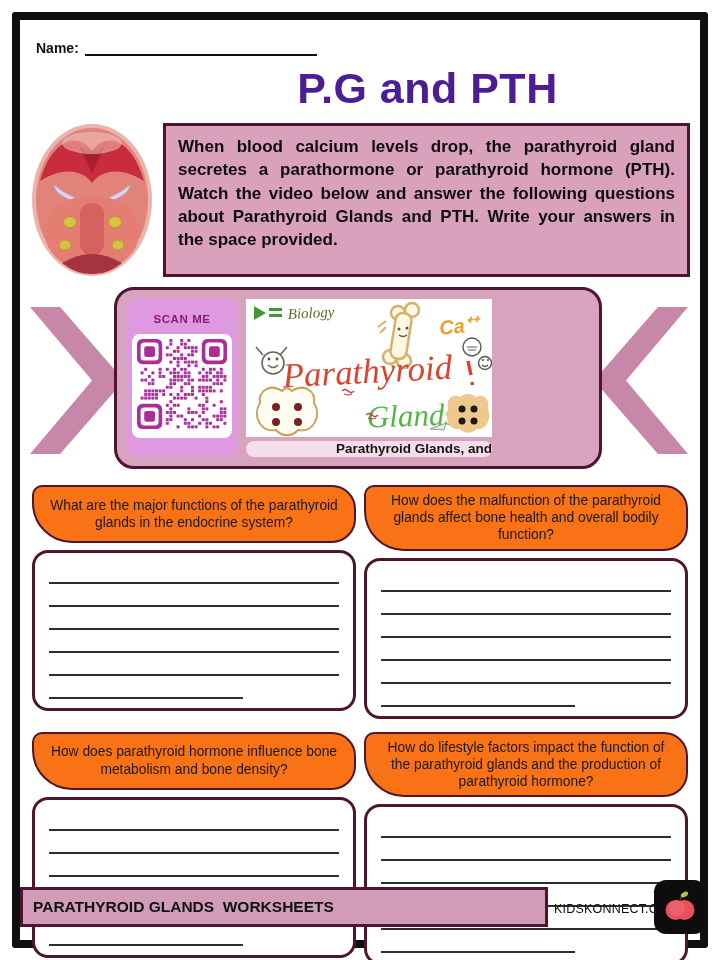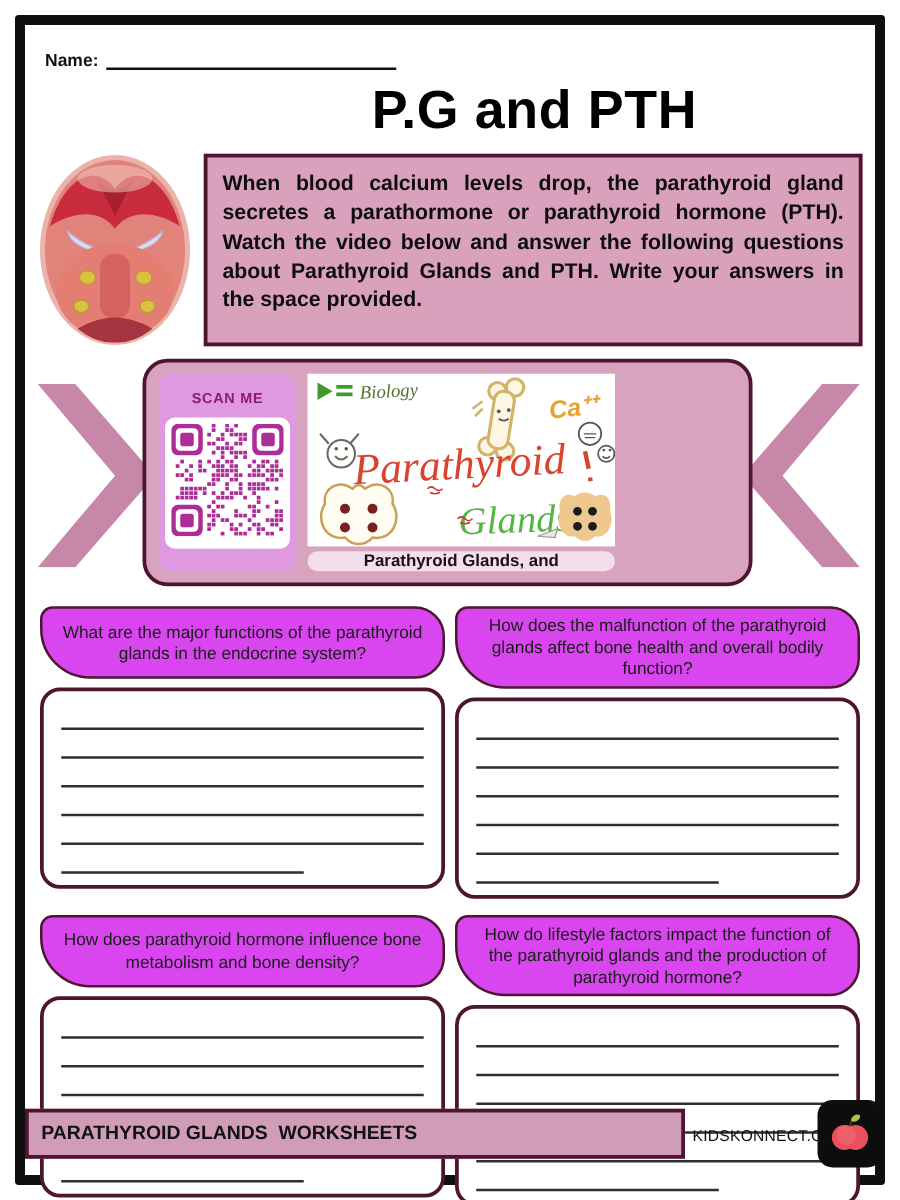--- a/index.html
+++ b/index.html
@@ -7,44 +7,44 @@
   .frame { position:absolute; inset:12px; border:8px solid #0f0f0f; border-radius:3px; background:#fff; }
   .content { position:absolute; inset:0; padding:6px 10px 0 10px; }
 
   
   .name-row { display:flex; align-items:flex-end; margin:4px 0 0 6px; height:26px; }
   .name-label { font-weight:bold; font-size:14px; color:#111; }
   .name-line { width:232px; border-bottom:2.5px solid #111; height:22px; margin-left:6px; }
 
   
   .title-wrap { margin-left:135px; text-align:center; margin-top:8px; }
-  .page-title { font-size:43px; font-weight:bold; color:#000000; letter-spacing:0.5px; }
+  .page-title { font-size:43px; font-weight:bold; color:#4c1d95; letter-spacing:0.5px; }
 
   
   .intro-row { display:flex; gap:9px; margin-top:10px; align-items:stretch; }
   .gland-img { flex:0 0 124px; }
   .intro-box { flex:1; background:#d9a1bb; border:3.5px solid #4e1530; padding:9px 12px; font-size:17px; font-weight:bold; color:#0d0d0d; text-align:justify; line-height:1.37; }
 
   
   .video-row { position:relative; height:184px; margin-top:10px; }
   .chev { position:absolute; top:20px; width:94px; height:147px; background:#c687a8; }
   .chev-left  { left:0;  clip-path:polygon(0% 0%, 32% 0%, 100% 50%, 32% 100%, 0% 100%, 66% 50%); }
   .chev-right { right:2px; clip-path:polygon(100% 0%, 68% 0%, 0% 50%, 68% 100%, 100% 100%, 34% 50%); }
   .video-card { position:absolute; left:84px; right:88px; top:0; height:182px; background:#d8a3bf; border:3.5px solid #4e1530; border-radius:20px; display:flex; gap:9px; padding:9px 10px; z-index:2; }
   .qr-card { flex:0 0 110px; background:#df99e0; border-radius:10px; display:flex; flex-direction:column; align-items:center; padding:6px 0; }
   .scan-label { font-size:11.5px; font-weight:bold; color:#8c1b76; letter-spacing:0.6px; margin-top:8px; }
   .qr-box { margin-top:9px; background:#fff; border-radius:8px; padding:5px; }
   .thumb-col { flex:0 0 246px; display:flex; flex-direction:column; gap:4px; }
   .thumbnail { height:139px; background:#fff; overflow:hidden; }
-  .caption { flex:1; background:#f3dfe9; border-radius:9px; display:flex; flex-direction:column; justify-content:flex-end; text-align:center; font-weight:bold; font-size:13.5px; color:#1c0f16; line-height:1.15; }
+  .caption { flex:1; background:#f3dfe9; border-radius:9px; display:flex; flex-direction:row; justify-content:flex-end; text-align:center; font-weight:bold; font-size:13.5px; color:#1c0f16; line-height:1.15; }
   .watch-text { flex:1; text-align:center; font-size:13.5px; color:#101010; padding-top:12px; line-height:1.5; overflow-wrap:anywhere; }
 
   
   .q-grid { display:grid; grid-template-columns:1fr 1fr; column-gap:8px; row-gap:13px; margin-top:14px; padding:0 2px; }
-  .q-header { background:#d946ef; border:2.5px solid #4e1530; border-radius:10px 24px 24px 40px; min-height:58px; display:flex; align-items:center; justify-content:center; text-align:center; font-size:13.8px; color:#1a1a1a; padding:5px 14px; margin-bottom:7px; line-height:1.25; }
+  .q-header { background:#f97316; border:2.5px solid #4e1530; border-radius:10px 24px 24px 40px; min-height:58px; display:flex; align-items:center; justify-content:center; text-align:center; font-size:13.8px; color:#1a1a1a; padding:5px 14px; margin-bottom:7px; line-height:1.25; }
   .q-answer { background:#fff; border:3px solid #4e1530; border-radius:16px; padding:8px 14px 9px; }
   .ans-line { height:23px; border-bottom:2px solid #2e2e2e; }
   .ans-line.short { width:67%; }
 
   
   .footer { position:absolute; left:0; right:0; bottom:12px; height:44px; }
   .footer-bar { position:absolute; left:0; bottom:1px; width:528px; height:40px; background:#d09cb7; border:3px solid #4e1530; display:flex; align-items:center; padding-left:10px; font-weight:bold; font-size:15.5px; color:#111; white-space:pre; }
   .footer-site { position:absolute; left:534px; right:58px; bottom:12px; text-align:center; font-size:12.5px; color:#111; letter-spacing:0.2px; }
   .apple-badge { position:absolute; right:-6px; bottom:-6px; width:52px; height:54px; background:#0d0d0d; border-radius:12px; display:flex; align-items:center; justify-content:center; }
 </style>

